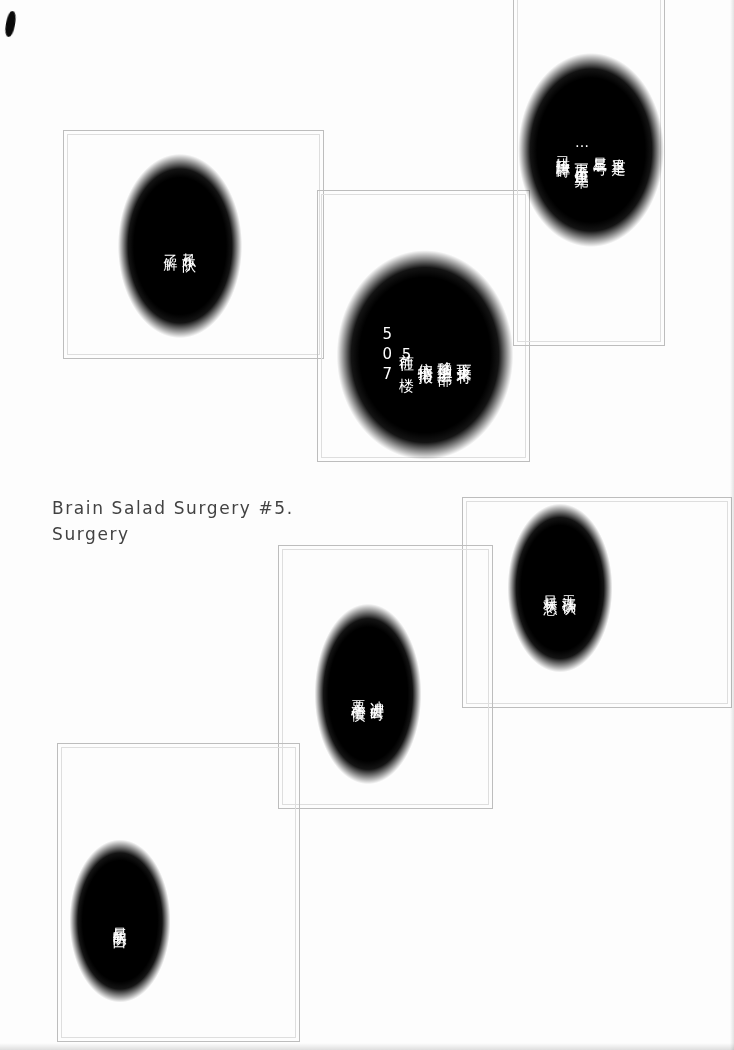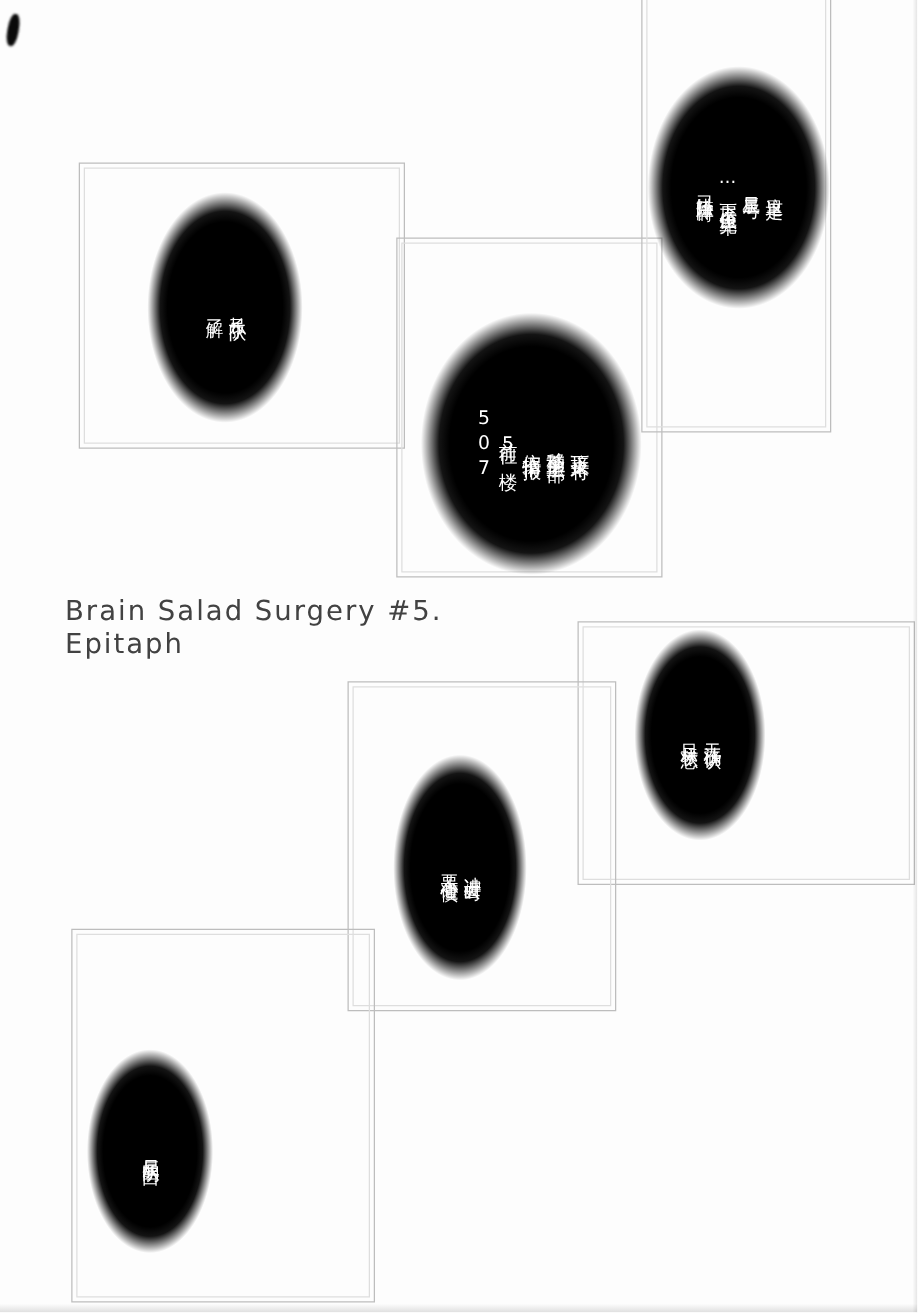--- a/index.html
+++ b/index.html
@@ -42,23 +42,23 @@
     font-size:14px;
     line-height:1.32;
     letter-spacing:2px;
     white-space:nowrap;
   }
   .vtext div{margin:0;padding:0;}
   .bubble.big .vtext{font-size:15px;line-height:1.28;}
   
   #title-block{
     position:absolute;
-    left:52px;top:477px;
+    left:52px;top:495px;
     color:#424242;
-    font-size:22px;
+    font-size:17px;
     letter-spacing:1.6px;
     line-height:26px;
     font-weight:400;
   }
   
   #corner-mark{
     position:absolute;
     left:6px;top:11px;
     width:9px;height:26px;
     background:#0a0a0a;
@@ -118,21 +118,21 @@
         <div>移动至上层部</div>
         <div>依据情报</div>
         <div>前往5楼</div>
         <div>507</div>
       </div>
     </div>
   </div>
 
   <div id="title-block">
     <div>Brain Salad Surgery #5.</div>
-    <div>Epitaph</div>
+    <div>Surgery</div>
   </div>
 
   <div class="bubble" style="left:506px;top:501px;width:108px;height:174px;">
     <div class="ink"></div>
     <div class="text-wrap">
       <div class="vtext">
         <div>无法确认</div>
         <div>目标状态</div>
       </div>
     </div>

